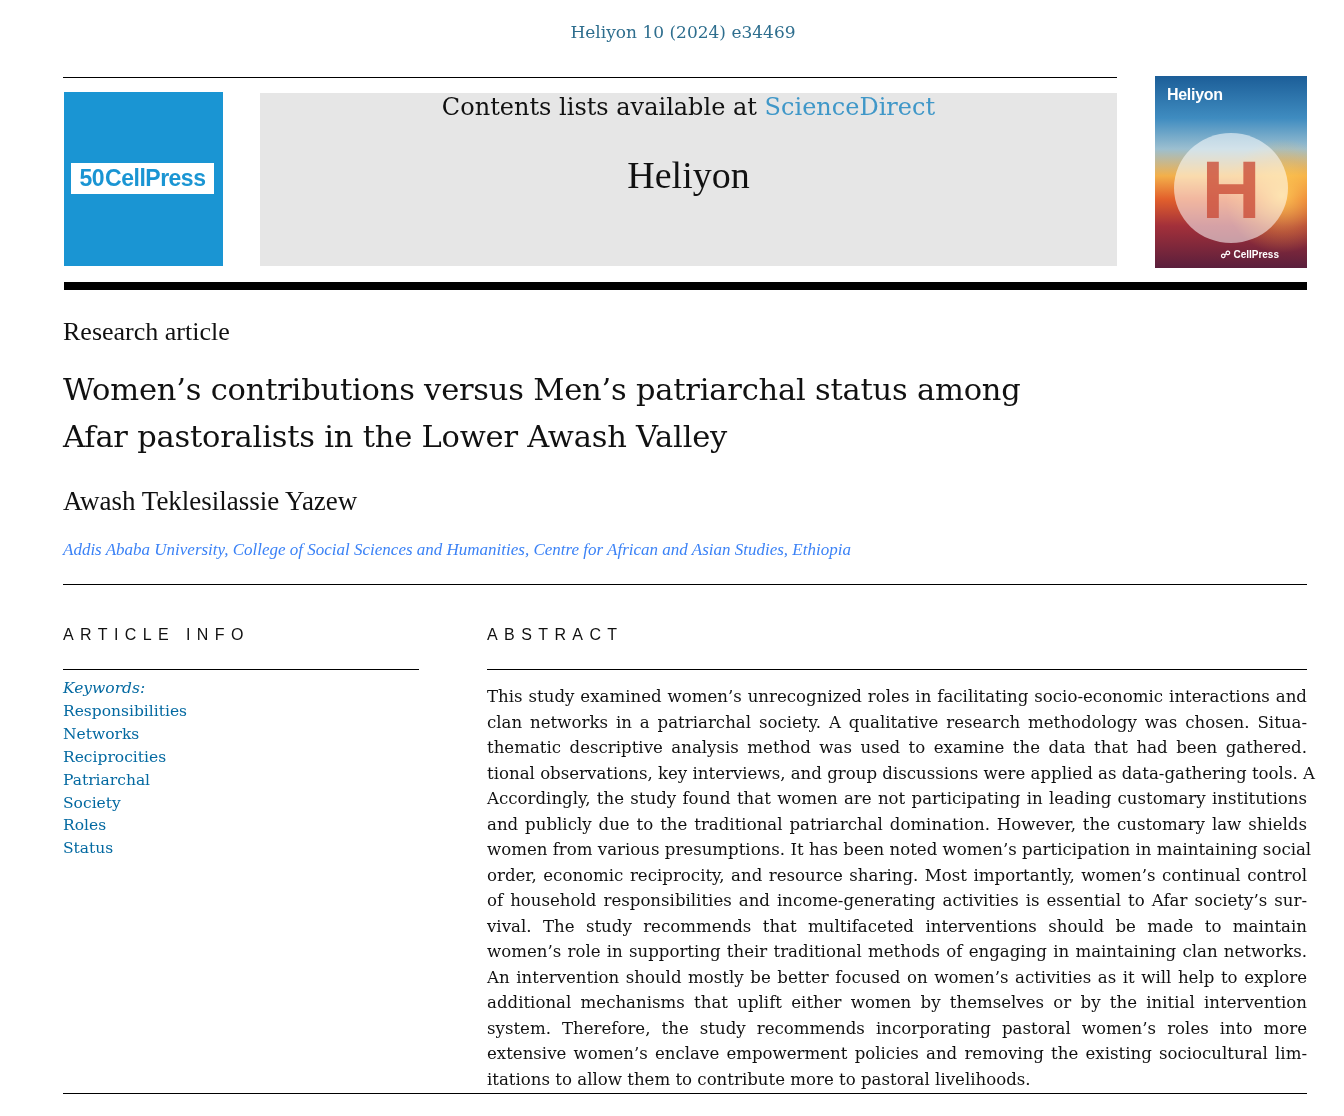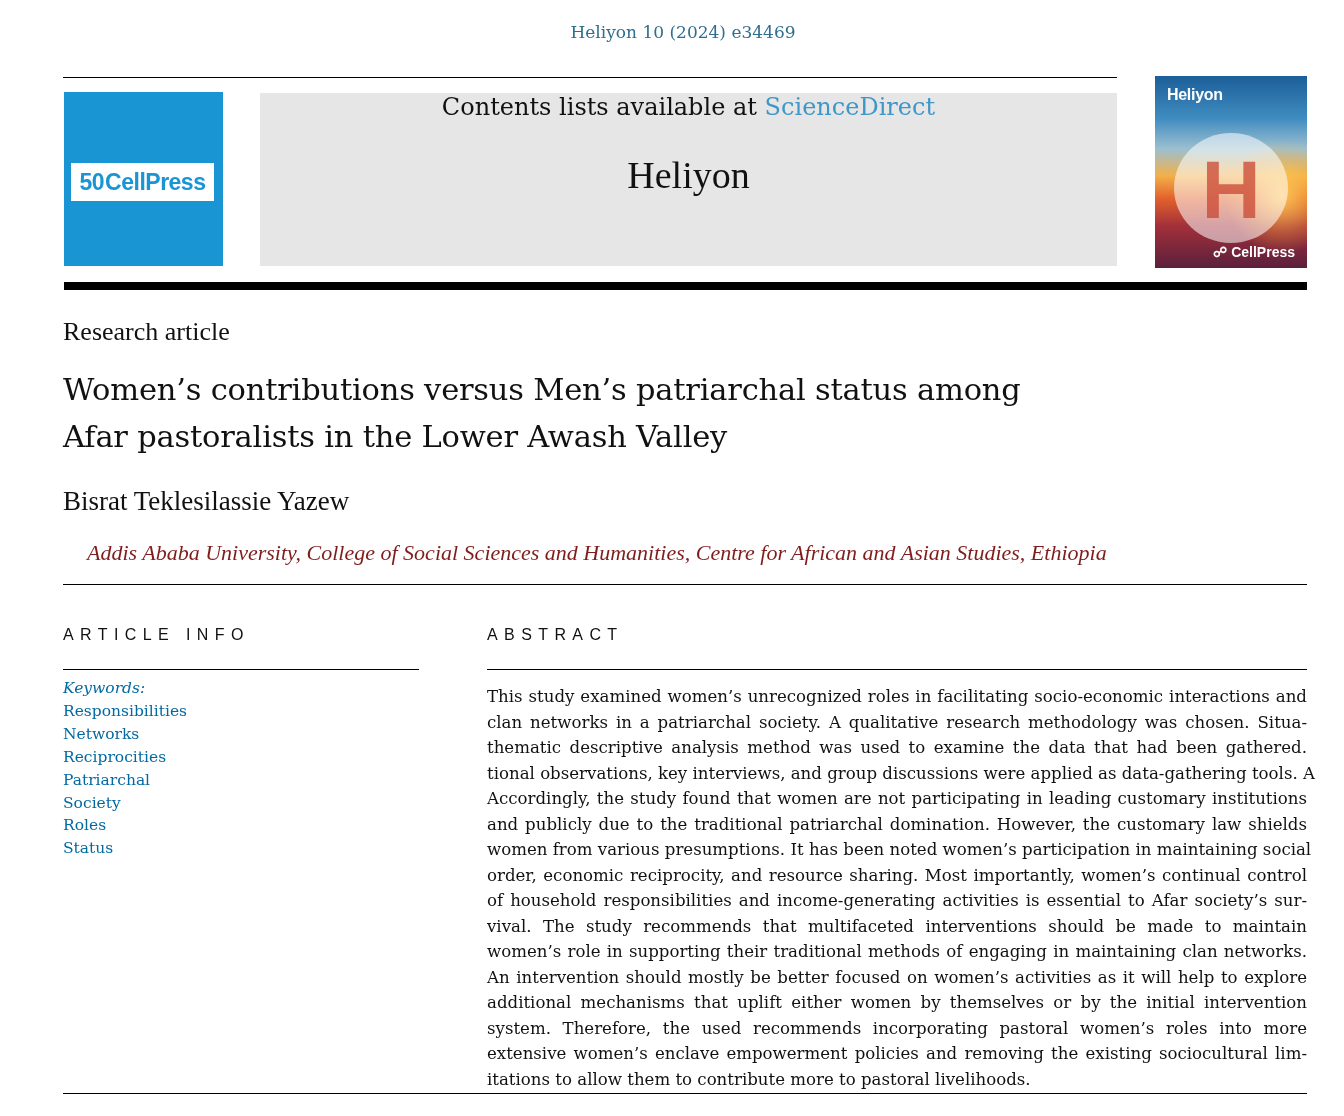--- a/index.html
+++ b/index.html
@@ -5,21 +5,21 @@
     html, body { margin: 0; padding: 0; background: #ffffff; }
     body { width: 1344px; height: 1116px; position: relative; overflow: hidden;
            font-family: "DejaVu Serif", "Liberation Serif", serif; color: #1a1a1a; }
 
     .citation { position: absolute; top: 22px; left: 0; width: 1366px; text-align: center;
                 font-family: "DejaVu Serif", serif; font-size: 17px; color: #2e6e8e; }
 
     .top-rule { position: absolute; left: 63px; top: 77px; width: 1054px; height: 1px; background: #000; }
 
     .cellpress-logo { position: absolute; left: 64px; top: 92px; width: 159px; height: 174px; background: #1a95d3; }
-    .cellpress-badge { position: absolute; left: 7px; top: 71px; width: 143px; height: 38px; background: #ffffff;
+    .cellpress-badge { position: absolute; left: 7px; top: 71px; width: 143px; height: 31px; background: #ffffff;
                        display: flex; align-items: center; justify-content: center;
                        font-family: "Liberation Sans", sans-serif; font-weight: bold; font-size: 23px;
                        color: #1a95d3; letter-spacing: -0.5px; }
     .cellpress-badge .num { margin-right: 1px; }
 
     .journal-box { position: absolute; left: 260px; top: 93px; width: 857px; height: 173px; background: #e6e6e6; }
     .contents-line { position: absolute; top: 0; left: 0; width: 100%; text-align: center;
                      font-family: "DejaVu Serif", serif; font-size: 24px; color: #111; }
     .contents-line .link { color: #3f97c8; }
     .journal-name { position: absolute; top: 60px; left: 0; width: 100%; text-align: center;
@@ -31,33 +31,33 @@
     .cover { position: absolute; left: 1155px; top: 76px; width: 152px; height: 192px; overflow: hidden;
              background: linear-gradient(180deg, #1c5e98 0%, #3f8cc0 22%, #9cbfd0 38%, #f3b04a 52%, #e2602c 64%, #a3303a 78%, #5a1f3c 100%); }
     .cover-glow { position: absolute; right: -30px; top: 60px; width: 110px; height: 120px;
                   background: radial-gradient(circle, rgba(255,210,90,0.85) 0%, rgba(255,180,60,0.3) 45%, rgba(255,160,60,0) 70%); }
     .cover-title { position: absolute; left: 12px; top: 10px; font-family: "Liberation Sans", sans-serif;
                    font-weight: bold; font-size: 16px; color: #ffffff; letter-spacing: -0.3px; }
     .cover-circle { position: absolute; left: 19px; top: 57px; width: 114px; height: 110px; border-radius: 50%;
                     background: rgba(255,255,255,0.55); display: flex; align-items: center; justify-content: center; }
     .cover-h { font-family: "Liberation Sans", sans-serif; font-weight: bold; font-size: 82px;
                color: rgba(200,70,50,0.75); line-height: 1; margin-top: 4px; }
-    .cover-cp { position: absolute; right: 12px; bottom: 8px; font-family: "Liberation Sans", sans-serif;
-                font-weight: bold; font-size: 14px; color: #ffffff; }
+    .cover-cp { position: absolute; right: 28px; bottom: 8px; font-family: "Liberation Sans", sans-serif;
+                font-weight: bold; font-size: 10px; color: #ffffff; }
 
     .thick-rule { position: absolute; left: 64px; top: 282px; width: 1243px; height: 8px; background: #000; }
 
     .article-type { position: absolute; left: 63px; top: 317px; font-family: "Liberation Serif", serif;
                     font-size: 26px; color: #111; }
     .article-title { position: absolute; left: 63px; top: 366px; width: 1100px; font-family: "DejaVu Serif", serif;
                      font-size: 30.5px; line-height: 47px; color: #111; letter-spacing: -0.2px; }
     .author { position: absolute; left: 63px; top: 486px; font-family: "Liberation Serif", serif;
               font-size: 27px; color: #111; }
     .affiliation { position: absolute; left: 63px; top: 540px; font-family: "Liberation Serif", serif;
-                   font-style: italic; font-size: 22px; color: #7f1d1d; margin-left: 24px; }
+                   font-style: italic; font-size: 17px; color: #3b82f6; }
 
     .mid-rule { position: absolute; left: 63px; top: 584px; width: 1244px; height: 1px; background: #000; }
 
     .section-head { position: absolute; top: 626px; font-family: Liberation Sans, sans-serif; font-size: 16px;
                     letter-spacing: 6.4px; color: #111; }
     .info-head { left: 63px; }
     .abstract-head { left: 487px; }
 
     .info-rule { position: absolute; left: 63px; top: 669px; width: 356px; height: 1px; background: #000; }
     .abstract-rule { position: absolute; left: 487px; top: 669px; width: 820px; height: 1px; background: #000; }
@@ -108,21 +108,21 @@
 
 <div class="thick-rule"></div>
 
 <div class="article-type">Research article</div>
 
 <div class="article-title">
   <div>Women’s contributions versus Men’s patriarchal status among</div>
   <div>Afar pastoralists in the Lower Awash Valley</div>
 </div>
 
-<div class="author">Bisrat Teklesilassie Yazew</div>
+<div class="author">Awash Teklesilassie Yazew</div>
 
 <div class="affiliation">Addis Ababa University, College of Social Sciences and Humanities, Centre for African and Asian Studies, Ethiopia</div>
 
 <div class="mid-rule"></div>
 
 <div class="section-head info-head">ARTICLE INFO</div>
 <div class="section-head abstract-head">ABSTRACT</div>
 
 <div class="info-rule"></div>
 <div class="abstract-rule"></div>
@@ -145,18 +145,18 @@
   <span class="ln">tional observations, key interviews, and group discussions were applied as data-gathering tools. A</span>
   <span class="ln">Accordingly, the study found that women are not participating in leading customary institutions</span>
   <span class="ln">and publicly due to the traditional patriarchal domination. However, the customary law shields</span>
   <span class="ln">women from various presumptions. It has been noted women’s participation in maintaining social</span>
   <span class="ln">order, economic reciprocity, and resource sharing. Most importantly, women’s continual control</span>
   <span class="ln">of household responsibilities and income-generating activities is essential to Afar society’s sur-</span>
   <span class="ln">vival. The study recommends that multifaceted interventions should be made to maintain</span>
   <span class="ln">women’s role in supporting their traditional methods of engaging in maintaining clan networks.</span>
   <span class="ln">An intervention should mostly be better focused on women’s activities as it will help to explore</span>
   <span class="ln">additional mechanisms that uplift either women by themselves or by the initial intervention</span>
-  <span class="ln">system. Therefore, the used recommends incorporating pastoral women’s roles into more</span>
+  <span class="ln">system. Therefore, the study recommends incorporating pastoral women’s roles into more</span>
   <span class="ln">extensive women’s enclave empowerment policies and removing the existing sociocultural lim-</span>
   <span class="ln last">itations to allow them to contribute more to pastoral livelihoods.</span>
 </div>
 
 <div class="bottom-rule"></div>
 
 </body></html>

